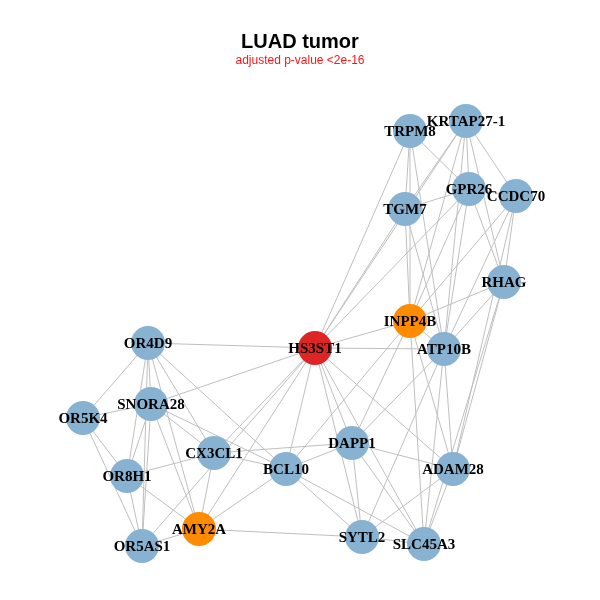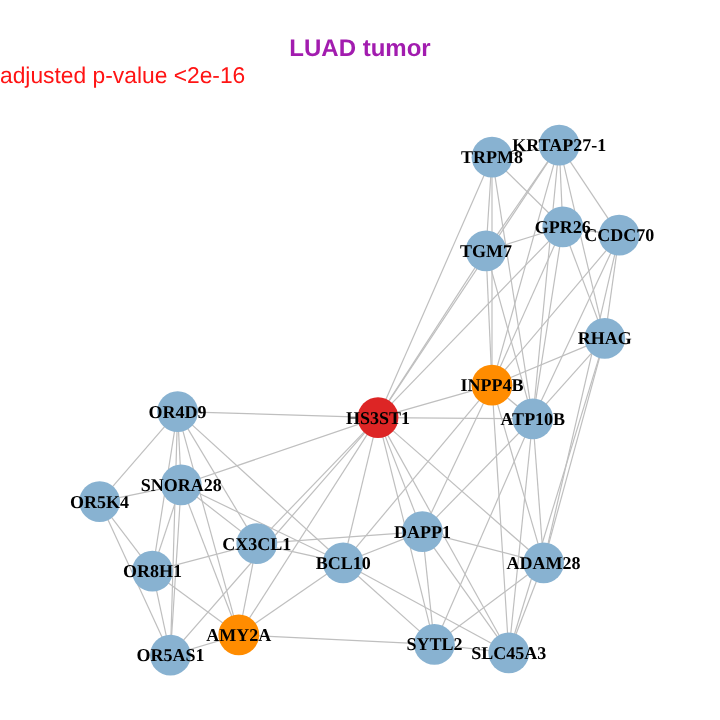--- a/index.html
+++ b/index.html
@@ -17,36 +17,37 @@
     width: 100%;
     text-align: center;
     font-size: 20px;
     font-weight: bold;
     letter-spacing: 0px;
   }
   #figure-subtitle {
     position: absolute;
     top: 53px; left: 0;
     width: 100%;
-    font-size: 19px;
+    text-align: center;
+    font-size: 12px;
     font-weight: normal;
   }
   #network-svg { position: absolute; top: 0; left: 0; }
   .node-label {
     font-family: "Liberation Serif", serif;
     font-weight: bold;
     font-size: 15px;
     fill: #000000;
   }
 </style>
 </head>
 <body>
 
 <div id="figure">
-  <div id="figure-title" style="color: #a21caf;">LUAD tumor</div>
+  <div id="figure-title" style="color: #000000;">LUAD tumor</div>
   <div id="figure-subtitle" style="color: rgb(255, 20, 20);">adjusted p-value &lt;2e-16</div>
   <svg id="network-svg" width="600" height="600" viewBox="0 0 600 600">
       <line x1="410" y1="131" x2="466" y2="121" stroke="#BFBFBF" stroke-width="1"></line>
       <line x1="410" y1="131" x2="405" y2="209" stroke="#BFBFBF" stroke-width="1"></line>
       <line x1="410" y1="131" x2="469" y2="189" stroke="#BFBFBF" stroke-width="1"></line>
       <line x1="466" y1="121" x2="469" y2="189" stroke="#BFBFBF" stroke-width="1"></line>
       <line x1="466" y1="121" x2="516" y2="196" stroke="#BFBFBF" stroke-width="1"></line>
       <line x1="466" y1="121" x2="405" y2="209" stroke="#BFBFBF" stroke-width="1"></line>
       <line x1="466" y1="121" x2="504" y2="282" stroke="#BFBFBF" stroke-width="1"></line>
       <line x1="469" y1="189" x2="516" y2="196" stroke="#BFBFBF" stroke-width="1"></line>

